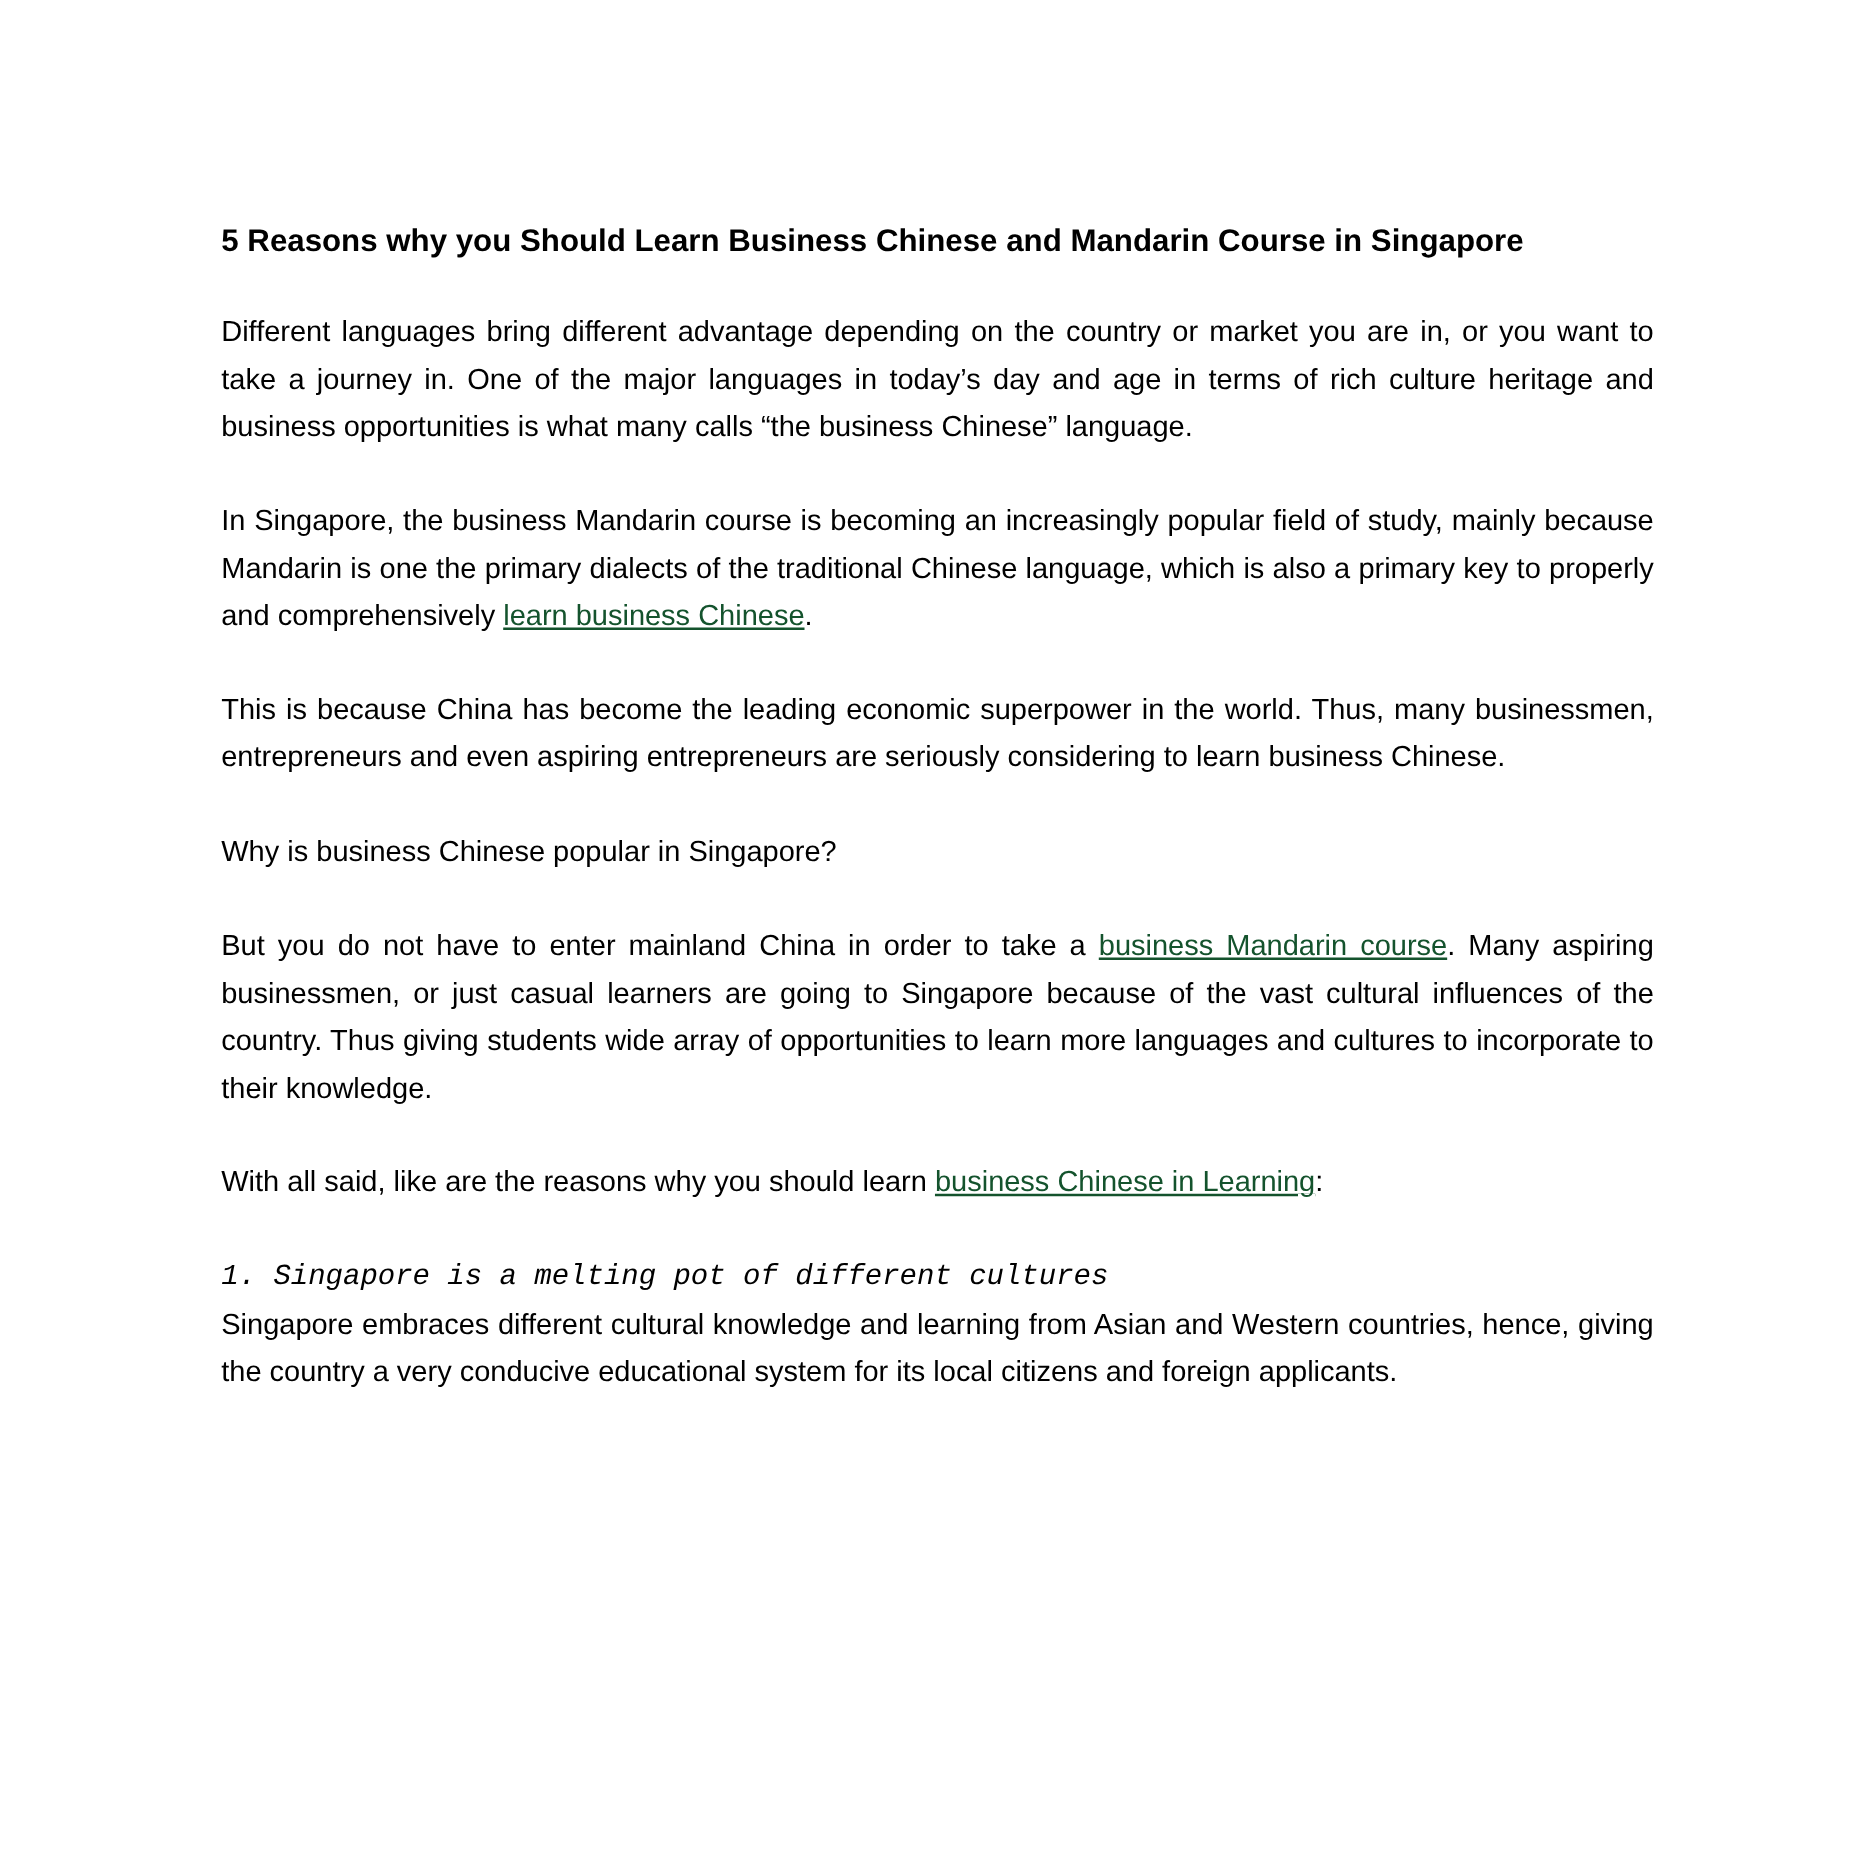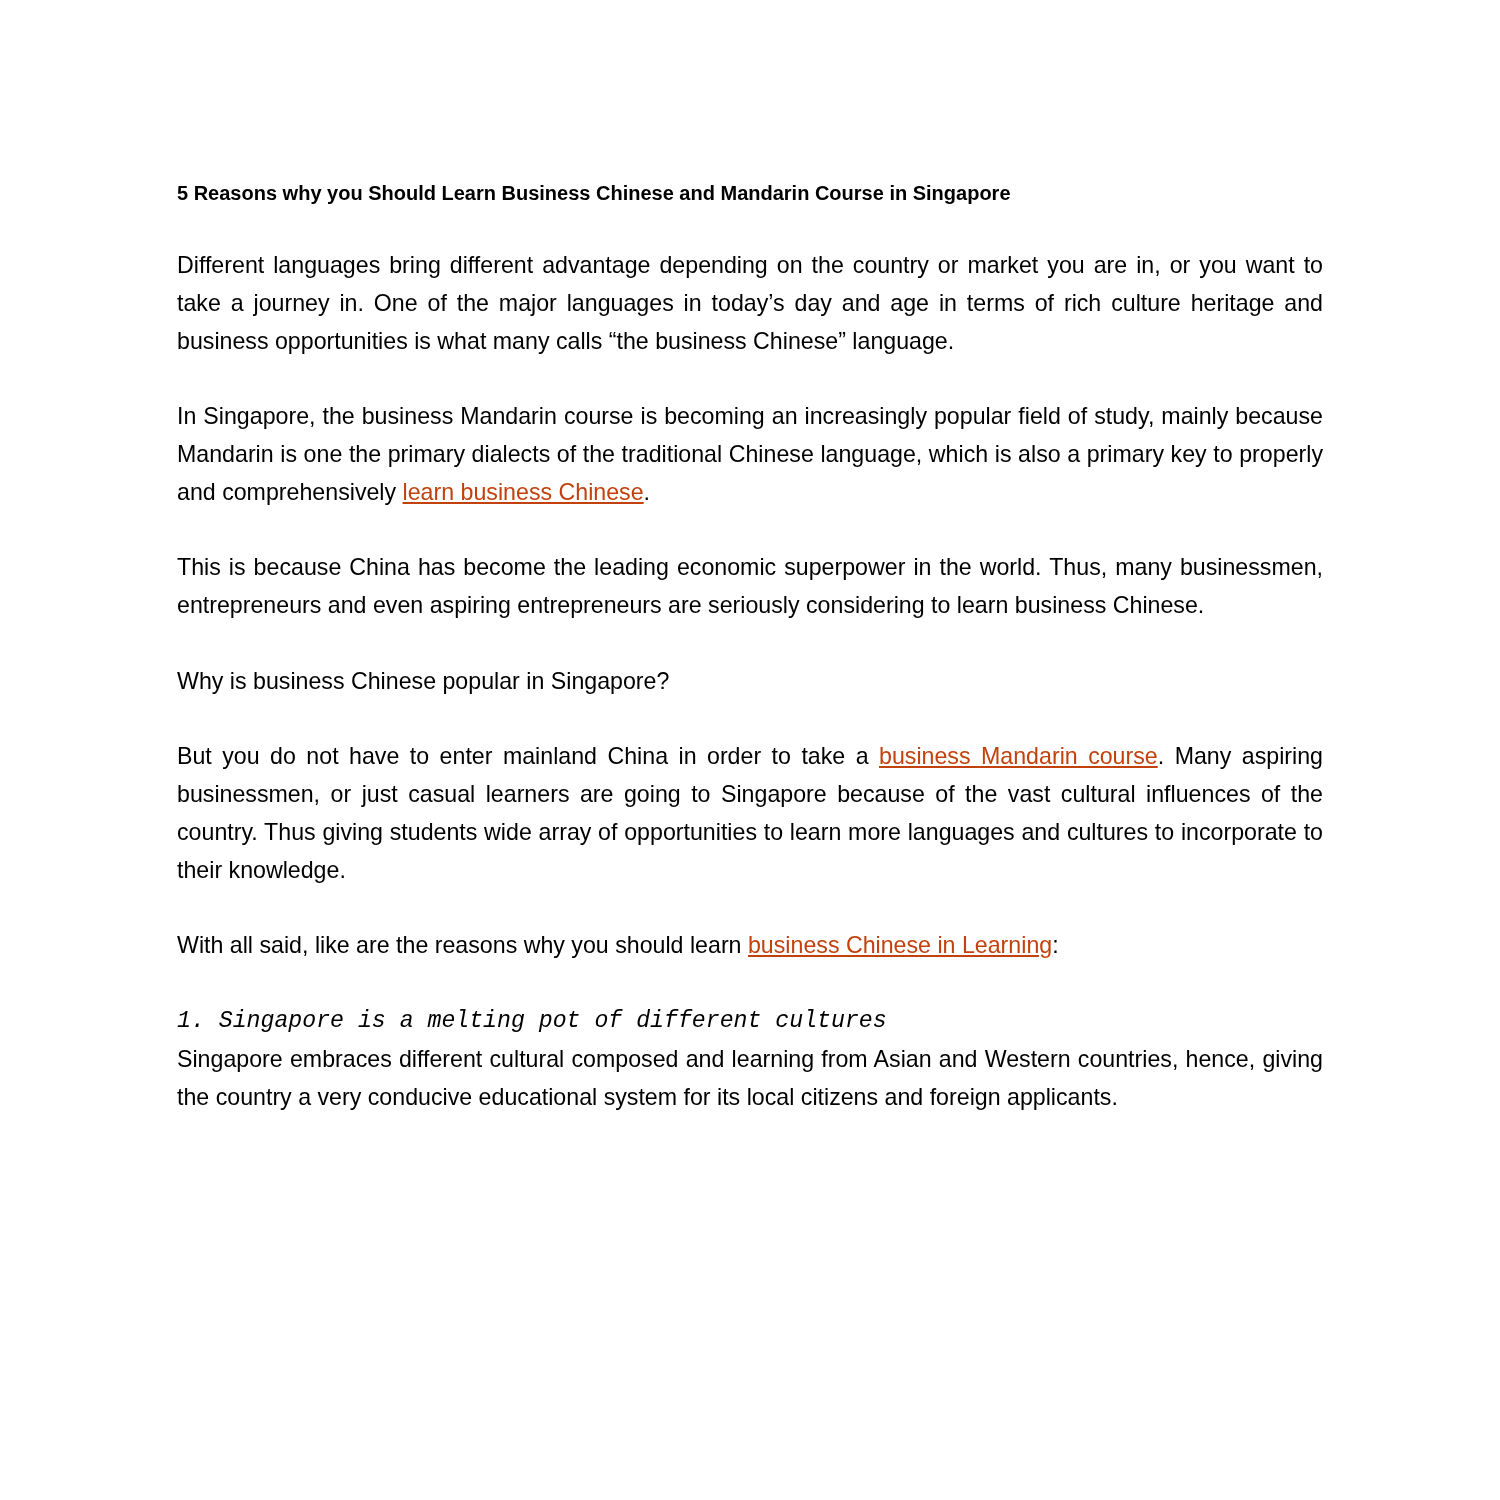--- a/index.html
+++ b/index.html
@@ -2,41 +2,41 @@
 <html><head>
 <meta charset="utf-8">
 <style>
   html, body { margin: 0; padding: 0; background: #ffffff; }
   body { width: 1500px; height: 1500px; overflow: hidden; position: relative; }
   .page {
     position: absolute; left: 177px; top: 172px; width: 1146px;
     font-family: "Liberation Sans", sans-serif;
     color: #000; font-size: 23.2px; line-height: 37.8px;
   }
-  .title { font-weight: bold; font-size: 20px; line-height: 42px; margin: 0 0 33px 0; }
+  .title { font-weight: bold; font-size: 25px; line-height: 42px; margin: 0 0 33px 0; }
   p { margin: 0 0 37.8px 0; text-align: justify; }
   p.last-left { text-align-last: left; }
   .heading-it { font-style: italic; margin: 0; font-family: Liberation Mono, monospace; }
   .sec p { margin: 0; }
-  a { color: #c2410c; text-decoration: underline; }
+  a { color: #14532d; text-decoration: underline; }
   .gap-big { height: 75px; }
 </style>
 </head>
 <body>
 
 <div class="page">
   <div class="title">5 Reasons why you Should Learn Business Chinese and Mandarin Course in Singapore</div>
 
   <p class="last-left">Different languages bring different advantage depending on the country or market you are in, or you want to take a journey in. One of the major languages in today’s day and age in terms of rich culture heritage and business opportunities is what many calls “the business Chinese” language.</p>
   <p class="last-left"><span>In Singapore, the business Mandarin course is becoming an increasingly popular field of study, mainly because Mandarin is one the primary dialects of the traditional Chinese language, which is also a primary key to properly and comprehensively </span><a href="#">learn business Chinese</a><span>.</span></p>
   <p class="last-left">This is because China has become the leading economic superpower in the world. Thus, many businessmen, entrepreneurs and even aspiring entrepreneurs are seriously considering to learn business Chinese.</p>
   <p class="last-left">Why is business Chinese popular in Singapore?</p>
   <p class="last-left"><span>But you do not have to enter mainland China in order to take a </span><a href="#">business Mandarin course</a><span>. Many aspiring businessmen, or just casual learners are going to Singapore because of the vast cultural influences of the country. Thus giving students wide array of opportunities to learn more languages and cultures to incorporate to their knowledge.</span></p>
   <p class="last-left"><span>With all said, like are the reasons why you should learn </span><a href="#">business Chinese in Learning</a><span>:</span></p>
 
   <div class="sec">
     <div class="heading-it">1. Singapore is a melting pot of different cultures</div>
-    <p class="last-left">Singapore embraces different cultural composed and learning from Asian and Western countries, hence, giving the country a very conducive educational system for its local citizens and foreign applicants.</p>
+    <p class="last-left">Singapore embraces different cultural knowledge and learning from Asian and Western countries, hence, giving the country a very conducive educational system for its local citizens and foreign applicants.</p>
   </div>
   <div class="gap-big"></div>
   <div class="sec">
   </div>
 </div>
 
 </body></html>

